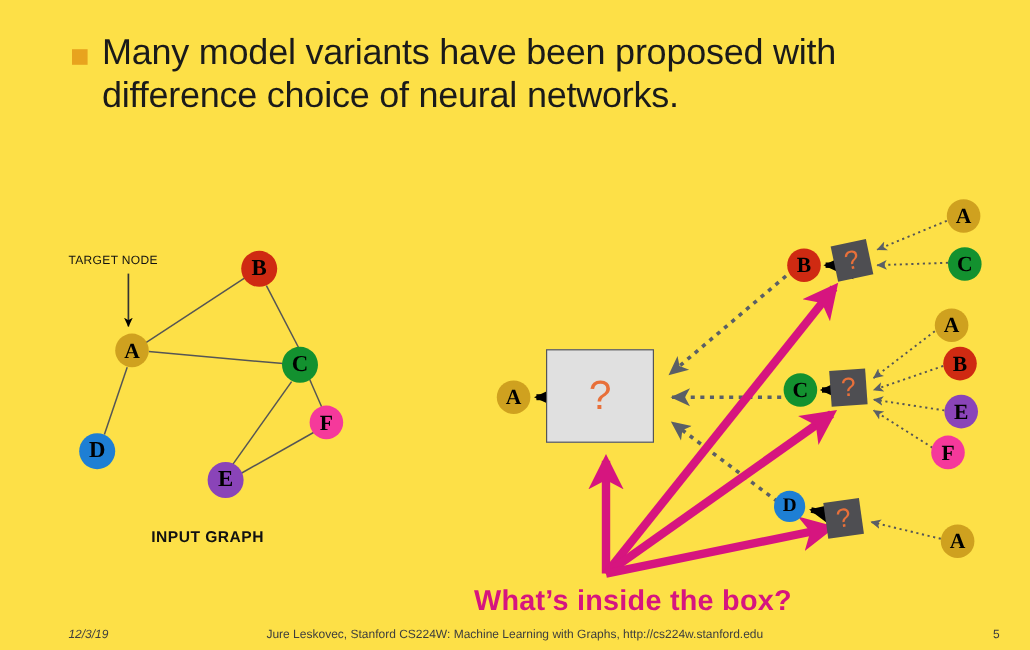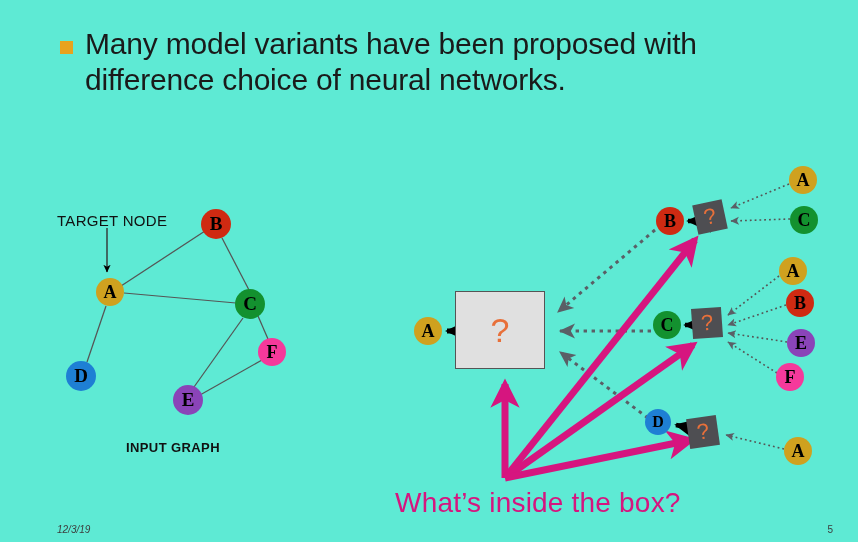--- a/index.html
+++ b/index.html
@@ -1,57 +1,57 @@
 <!DOCTYPE html>
 <html><head>
 <meta charset="utf-8">
 <style>
   html,body{margin:0;padding:0;background:#ffffff;}
   body{width:858px;height:542px;position:relative;overflow:hidden;
        font-family:"Liberation Sans", sans-serif;color:#000;}
 
-  #slide{position:absolute;inset:0;width:858px;height:542px;background:#5eead4;}
+  #slide{position:absolute;inset:0;width:858px;height:542px;background:#fde047;}
 
   
   .bullet-square{position:absolute;left:60px;top:41px;width:13px;height:13px;
                  background:#e8a31e;}
   .title{position:absolute;left:85px;top:26px;width:730px;
          font-size:30px;line-height:36px;font-weight:400;color:#1a1a1a;
          letter-spacing:-0.2px;}
 
   
   .cites{position:absolute;left:60px;top:120px;width:760px;
          font-size:11.5px;line-height:19px;color:#1a1a1a;}
 
   
   .node{position:absolute;border-radius:50%;display:flex;align-items:center;
         justify-content:center;font-family:"Liberation Serif",serif;
         font-weight:700;color:#000;box-sizing:border-box;}
 
   
-  .target-label{position:absolute;left:57px;top:212px;font-size:15px;
+  .target-label{position:absolute;left:57px;top:212px;font-size:10px;
                 letter-spacing:0.3px;color:#111;font-family:"Liberation Sans",sans-serif;}
   .input-graph-label{position:absolute;left:126px;top:440px;font-size:13px;
                 font-weight:700;letter-spacing:0.4px;color:#111;}
 
   
   .bigbox{position:absolute;left:455px;top:291px;width:90px;height:78px;
           background:#e0e0e0;border:1px solid #555;box-sizing:border-box;
           display:flex;align-items:center;justify-content:center;}
   .bigbox-q{font-size:34px;color:#e8703a;font-family:"Liberation Sans",sans-serif;
             line-height:1;}
 
   
   .aggbox{position:absolute;width:30px;height:30px;background:#4e4e52;
           display:flex;align-items:center;justify-content:center;}
   .aggbox-q{font-size:22px;color:#e8703a;font-family:"Liberation Sans",sans-serif;
             line-height:1;}
 
   
-  .caption{position:absolute;left:395px;top:487px;font-size:28px;font-weight:400;
+  .caption{position:absolute;left:395px;top:487px;font-size:24px;font-weight:700;
            color:#d6157f;letter-spacing:0.2px;}
 
   
   .footer-date{position:absolute;left:57px;top:524px;font-size:10px;color:#3d3d3d;font-style:italic;}
   .footer-center{position:absolute;left:0;right:0;top:524px;text-align:center;
                  font-size:10px;color:#3d3d3d;}
   .footer-page{position:absolute;right:25px;top:524px;font-size:10px;color:#3d3d3d;}
 
   svg.layer{position:absolute;left:0;top:0;width:858px;height:542px;
             pointer-events:none;}
@@ -129,20 +129,21 @@
   <div class="target-label">TARGET NODE</div>
   <div class="input-graph-label">INPUT GRAPH</div>
 
   <div class="bigbox">
     <span class="bigbox-q">?</span>
   </div>
 
   <div class="caption">What’s inside the box?</div>
 
   <div class="footer-date">12/3/19</div>
+  <div class="footer-center">Jure Leskovec, Stanford CS224W: Machine Learning with Graphs, http://cs224w.stanford.edu</div>
   <div class="footer-page">5</div>
 
   <div id="dyn">
       <div class="node" style="left: 96px; top: 278px; width: 28px; height: 28px; background: rgb(207, 161, 31); font-size: 18px;">
         <span>A</span>
       </div>
       <div class="node" style="left: 201px; top: 209px; width: 30px; height: 30px; background: rgb(207, 42, 18); font-size: 19px;">
         <span>B</span>
       </div>
       <div class="node" style="left: 235px; top: 289px; width: 30px; height: 30px; background: rgb(19, 145, 47); font-size: 19px;">

